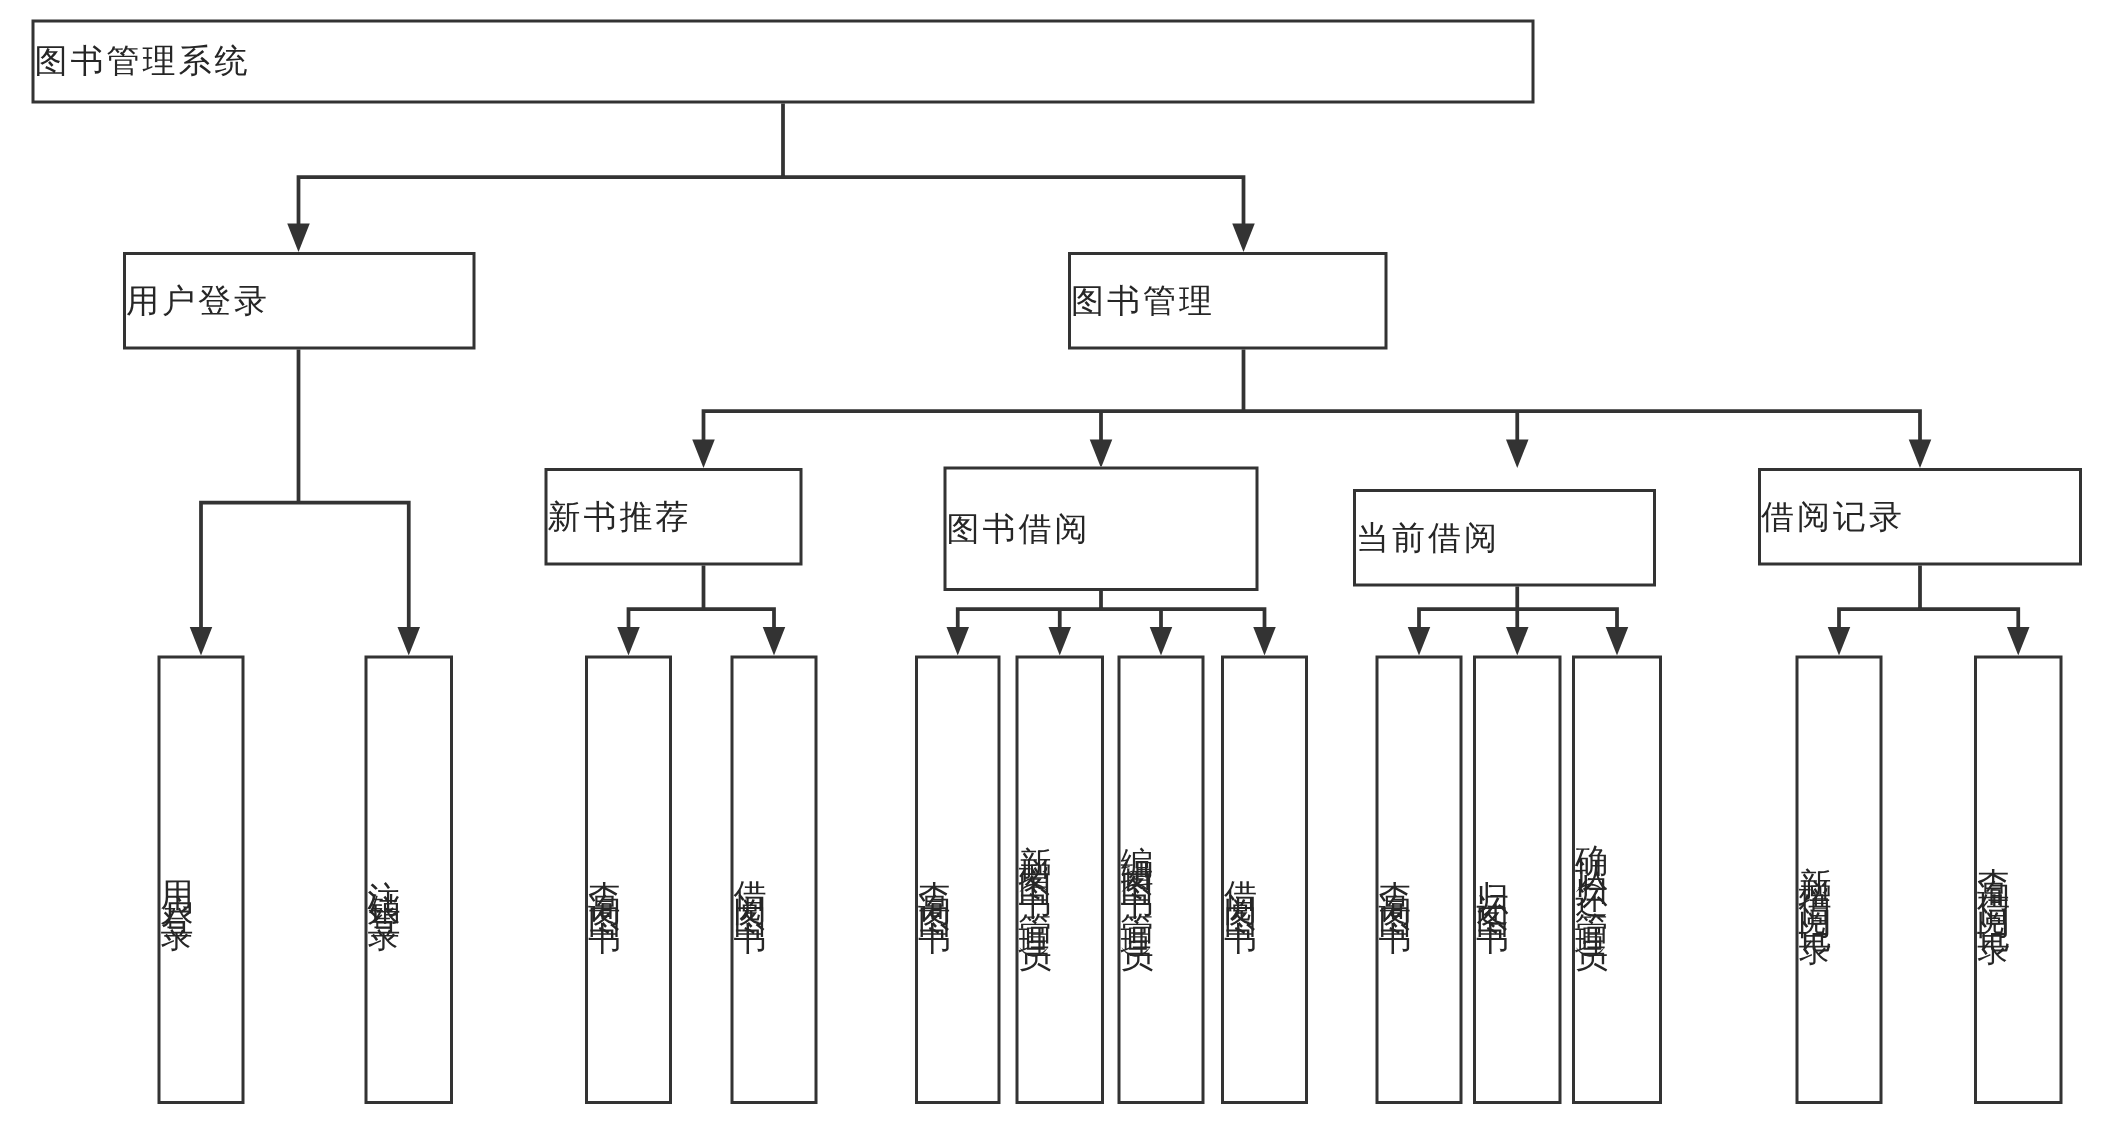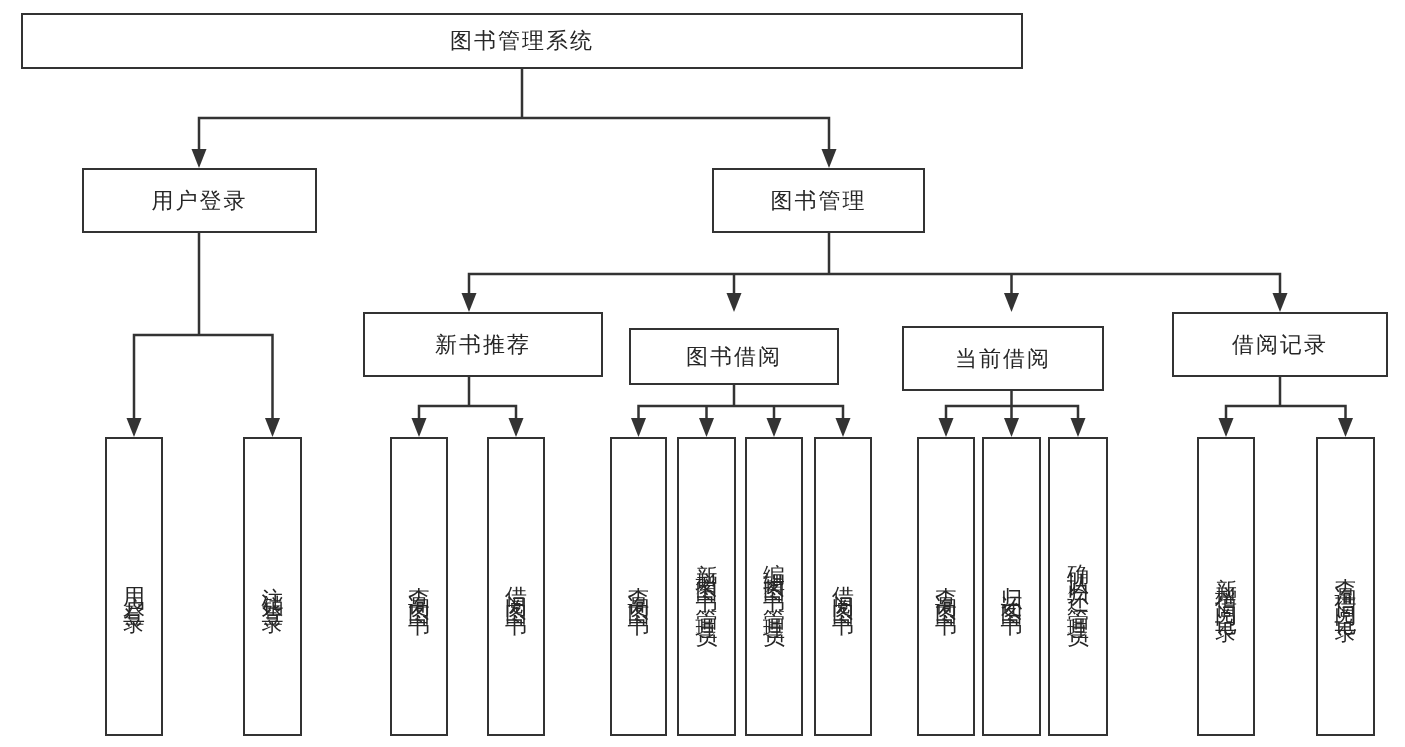--- a/index.html
+++ b/index.html
@@ -17,21 +17,21 @@
     left: 0; top: 0;
     width: 1405px; height: 747px;
   }
   .box {
     position: absolute;
     box-sizing: border-box;
     background: #ffffff;
     border: 2.5px solid #333333;
     display: flex;
     align-items: center;
-    justify-content: center;
+    justify-content: flex-start;
   }
   .hlabel {
     font-size: 22px;
     letter-spacing: 2px;
     white-space: nowrap;
   }
   .vbox { top: 437px; height: 299px; }
   .vlabel {
     writing-mode: vertical-rl;
     text-orientation: mixed;
@@ -99,24 +99,24 @@
     <span class="hlabel">图书管理系统</span>
   </div>
 
   <div class="box" style="left:82px; top:168px; width:235px; height:65px">
     <span class="hlabel">用户登录</span>
   </div>
   <div class="box" style="left:712px; top:168px; width:213px; height:65px">
     <span class="hlabel">图书管理</span>
   </div>
 
-  <div class="box" style="left:363px; top:312px; width:240px; height:65px">
+  <div class="box" style="left:363px; top:312px; width:172px; height:65px">
     <span class="hlabel">新书推荐</span>
   </div>
-  <div class="box" style="left:629px; top:328px; width:210px; height:57px">
+  <div class="box" style="left:629px; top:311px; width:210px; height:83px">
     <span class="hlabel">图书借阅</span>
   </div>
   <div class="box" style="left:902px; top:326px; width:202px; height:65px">
     <span class="hlabel">当前借阅</span>
   </div>
   <div class="box" style="left:1172px; top:312px; width:216px; height:65px">
     <span class="hlabel">借阅记录</span>
   </div>
 
   <div class="box vbox" style="left:105px; width:58px">

